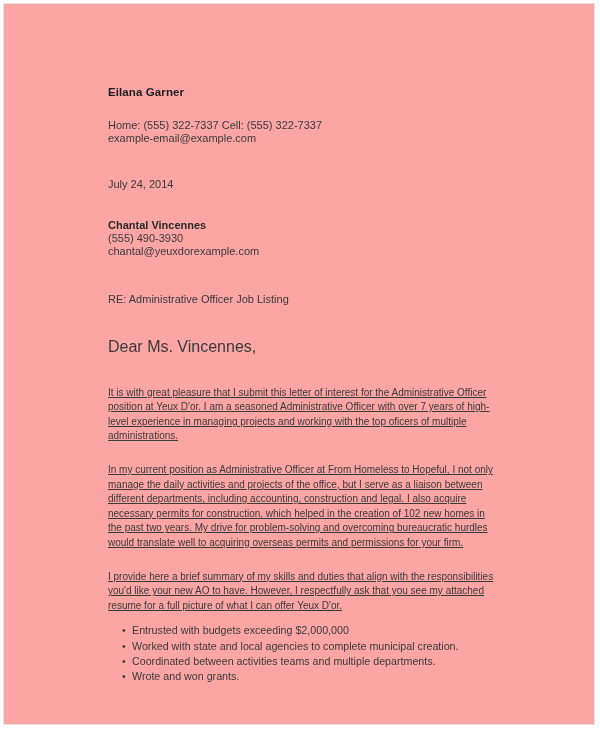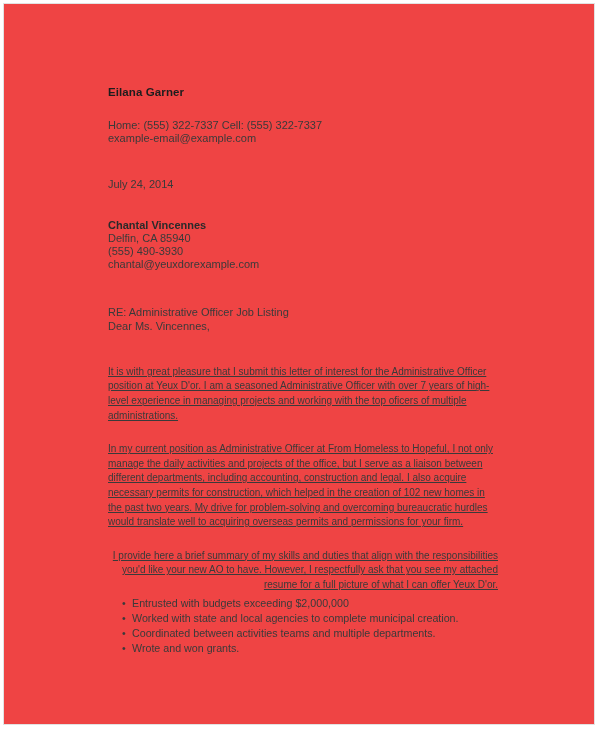--- a/index.html
+++ b/index.html
@@ -14,21 +14,21 @@
     font-family: "Liberation Sans", sans-serif;
     color: #333333;
     overflow: hidden;
   }
   .page {
     position: absolute;
     left: 3px;
     top: 3px;
     width: 592px;
     height: 722px;
-    background: #ef4444;
+    background: #fca5a5;
     border: 1px solid #e2e2e2;
     box-sizing: border-box;
   }
   .letter {
     position: absolute;
     left: 104px;
     top: 81px;
     width: 392px;
   }
   .sender-name {
@@ -62,39 +62,39 @@
     font-weight: bold;
     color: #2a2a2a;
   }
   .subject-line {
     margin-top: 35px;
     font-size: 11px;
     line-height: 13.2px;
     color: #3a3a3a;
   }
   .salutation {
-    font-size: 11px;
+    margin-top: 34px;
+    font-size: 16px;
     line-height: 13.2px;
     color: #3a3a3a;
   }
   .body-copy {
     margin-top: 32px;
     width: 390px;
   }
   .body-copy p {
     margin: 0 0 19px 0;
     font-size: 10px;
     line-height: 14.6px;
     color: #3a3a3a;
     text-align: left;
     text-decoration: underline;
   }
   .body-copy p.tight {
-    margin-bottom: 3px;
-    text-align: right;
+    margin-bottom: 10px;
   }
   .bullets {
     list-style: none;
     margin: 0;
     padding: 0;
   }
   .bullets li {
     position: relative;
     padding-left: 24px;
     font-size: 10.7px;
@@ -120,21 +120,20 @@
 
     <div class="block sender-contact">
       <div>Home: (555) 322-7337 Cell: (555) 322-7337</div>
       <div>example-email@example.com</div>
     </div>
 
     <div class="date-line">July 24, 2014</div>
 
     <div class="block recipient">
       <div class="recipient-name">Chantal Vincennes</div>
-      <div>Delfin, CA 85940</div>
       <div>(555) 490-3930</div>
       <div>chantal@yeuxdorexample.com</div>
     </div>
 
     <div class="subject-line">RE: Administrative Officer Job Listing</div>
 
     <div class="salutation">Dear Ms. Vincennes,</div>
 
     <div class="body-copy">
       <p>It is with great pleasure that I submit this letter of interest for the Administrative Officer position at Yeux D'or. I am a seasoned Administrative Officer with over 7 years of high-level experience in managing projects and working with the top oficers of multiple administrations.</p>

